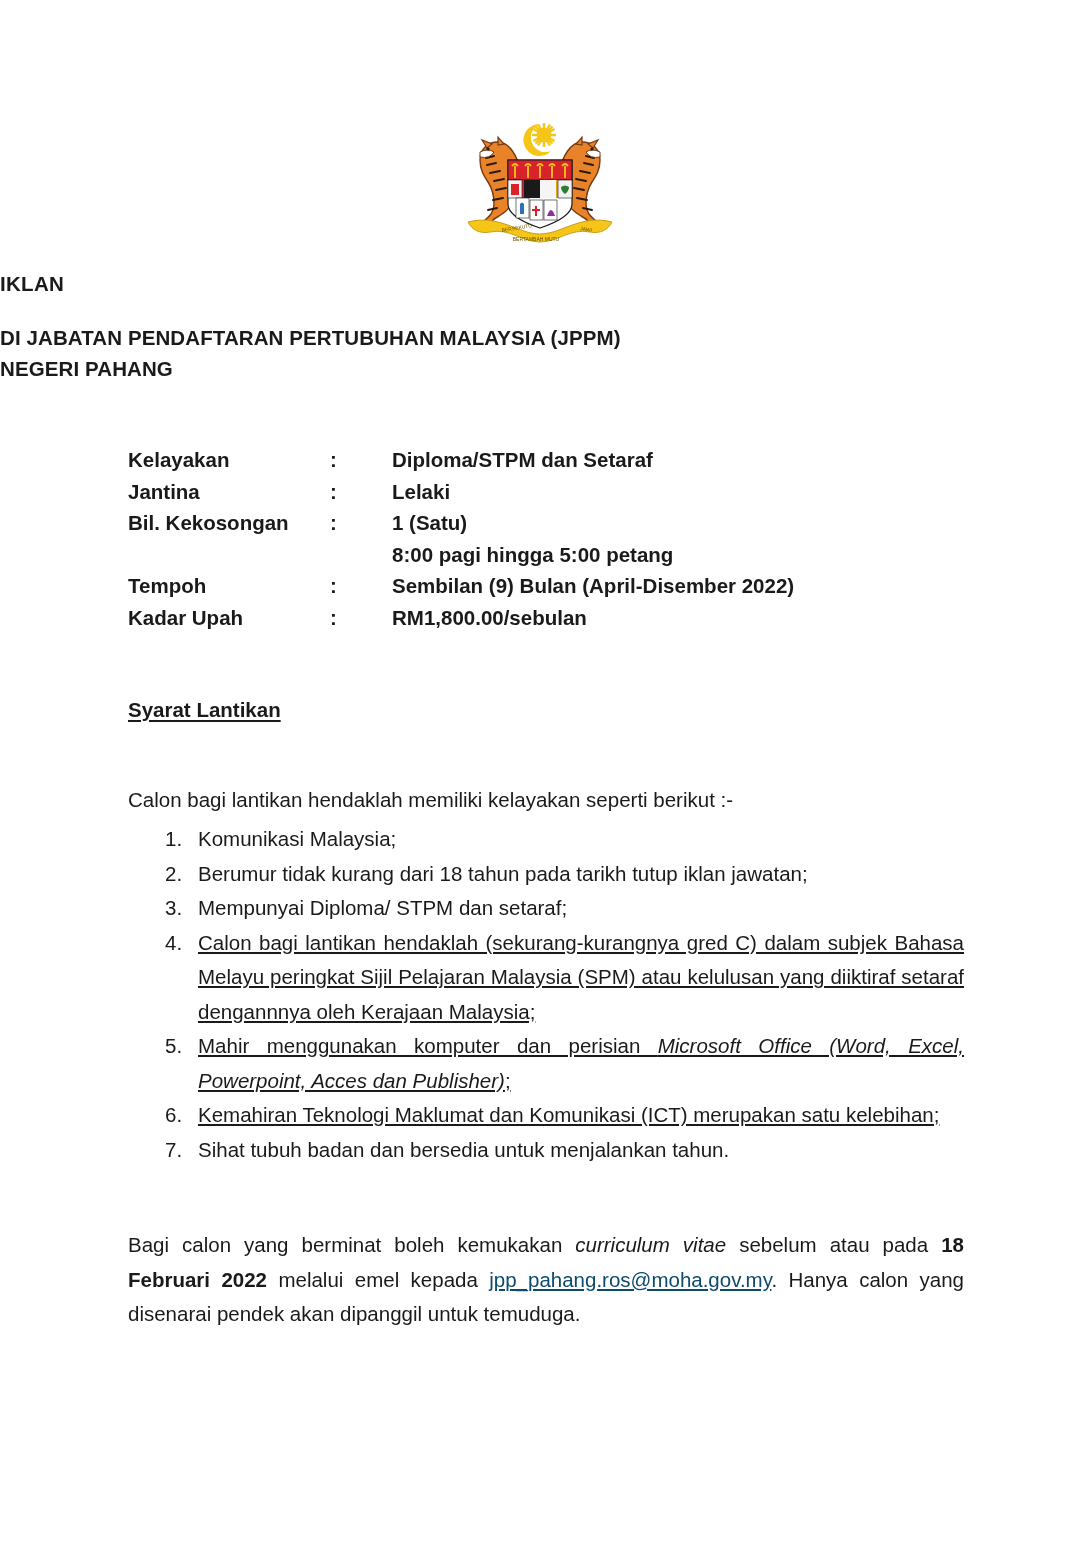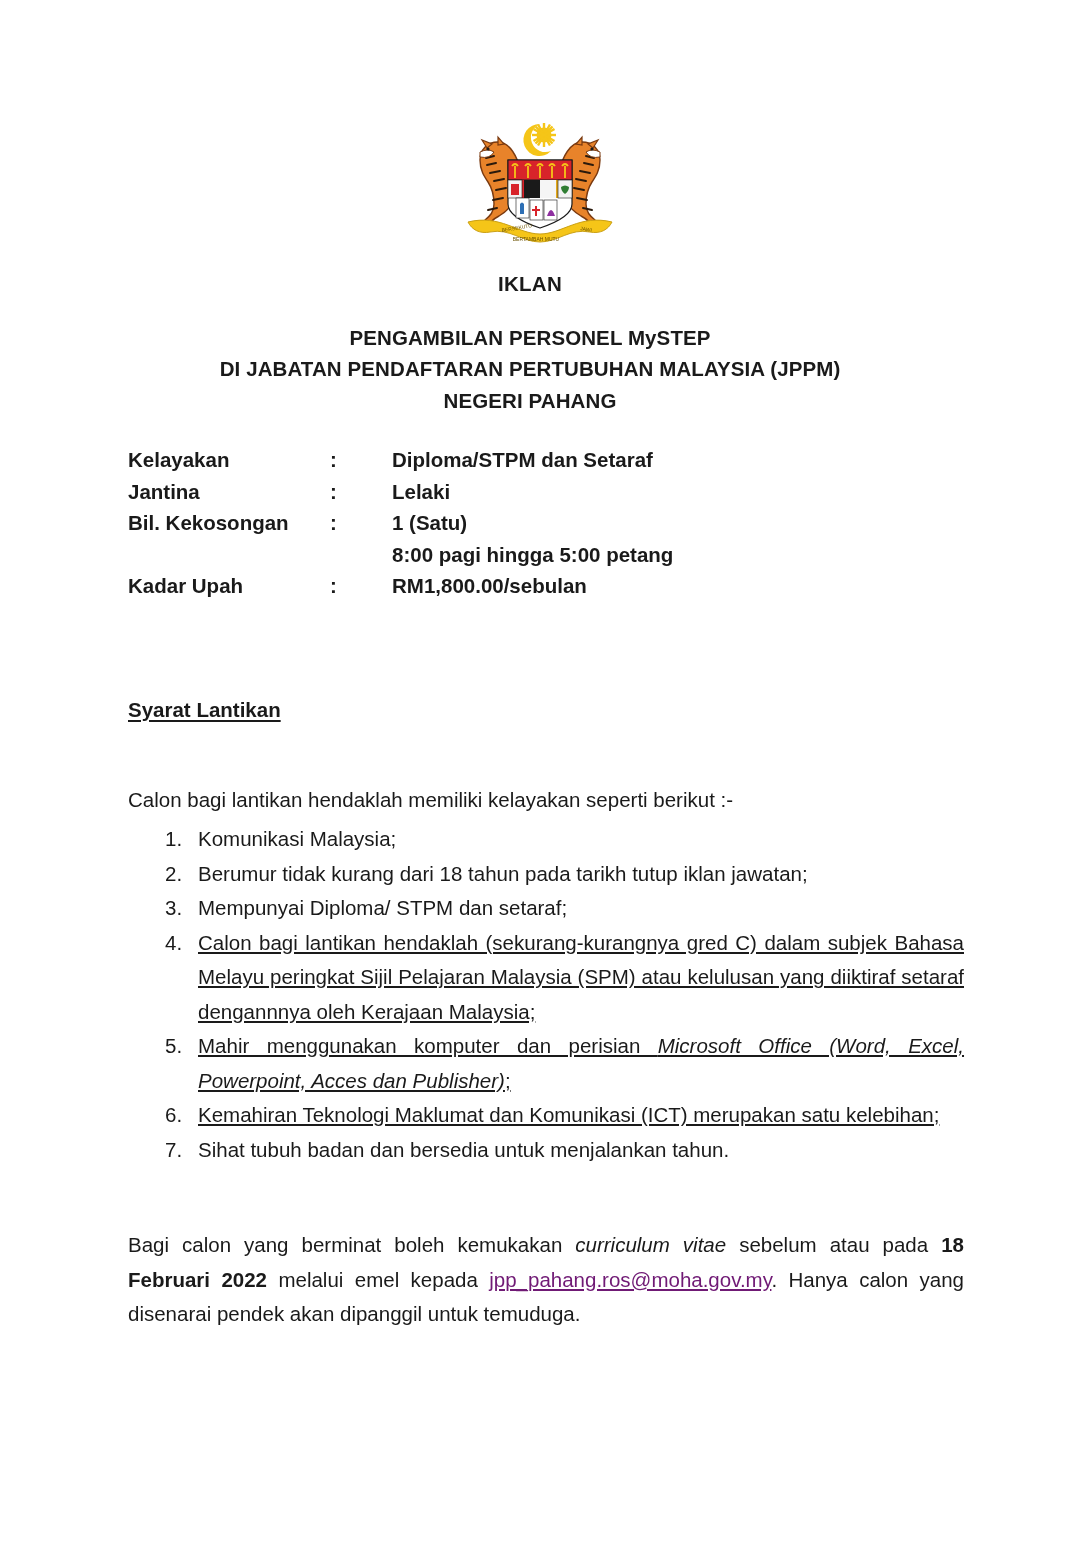--- a/index.html
+++ b/index.html
@@ -30,21 +30,21 @@
     width: 200px;
     height: 132px;
   }
 
   
   .heading-block {
     position: absolute;
     left: 0;
     top: 272px;
     width: 1060px;
-    text-align: center;
+    text-align: left;
   }
   .h-iklan {
     font-size: 20.5px;
     font-weight: bold;
     letter-spacing: .3px;
     line-height: 1.15;
   }
   .h-gap { height: 26px; }
   .h-line {
     font-size: 20.5px;
@@ -133,21 +133,21 @@
     left: 128px;
     top: 1228px;
     width: 836px;
     font-size: 20.5px;
     line-height: 34.5px;
     text-align: justify;
     text-justify: inter-word;
   }
   .closing b { font-weight: bold; }
   .mail-link {
-    color: #701a75;
+    color: #0c4a6e;
     text-decoration: underline;
     text-underline-offset: 2px;
     margin-top: 44px;
   }
 </style>
 </head>
 <body>
 
 <div class="page">
 
@@ -238,21 +238,20 @@
         <text x="62" y="114" font-family="'Liberation Sans',sans-serif" font-size="5" fill="#6b5200" transform="rotate(-9 62 114)">BERSEKUTU</text>
         <text x="96" y="123" font-family="'Liberation Sans',sans-serif" font-size="5" fill="#6b5200" text-anchor="middle">BERTAMBAH MUTU</text>
         <text x="140" y="112" font-family="'Liberation Sans',sans-serif" font-size="5" fill="#6b5200" transform="rotate(9 140 112)">JAWI</text>
       </g>
     </svg>
   </div>
 
   <div class="heading-block">
     <div class="h-iklan">IKLAN</div>
     <div class="h-gap"></div>
-    <div class="h-line">PENGAMBILAN PERSONEL MySTEP</div>
     <div class="h-line">DI JABATAN PENDAFTARAN PERTUBUHAN MALAYSIA (JPPM)</div>
     <div class="h-line">NEGERI PAHANG</div>
   </div>
 
   <table class="details">
     <tbody>
       <tr>
         <td class="c-label">Kelayakan</td>
         <td class="c-colon">:</td>
         <td class="c-value">Diploma/STPM dan Setaraf</td>
@@ -264,20 +263,25 @@
       </tr>
       <tr>
         <td class="c-label">Bil. Kekosongan</td>
         <td class="c-colon">:</td>
         <td class="c-value">1 (Satu)</td>
       </tr>
       <tr>
         <td class="c-label"></td>
         <td class="c-colon"></td>
         <td class="c-value">8:00 pagi hingga 5:00 petang</td>
+      </tr>
+      <tr>
+        <td class="c-label">Tempoh</td>
+        <td class="c-colon">:</td>
+        <td class="c-value">Sembilan (9) Bulan (April-Disember 2022)</td>
       </tr>
       <tr>
         <td class="c-label">Kadar Upah</td>
         <td class="c-colon">:</td>
         <td class="c-value">RM1,800.00/sebulan</td>
       </tr>
     </tbody>
   </table>
 
   <div class="syarat">Syarat Lantikan</div>

